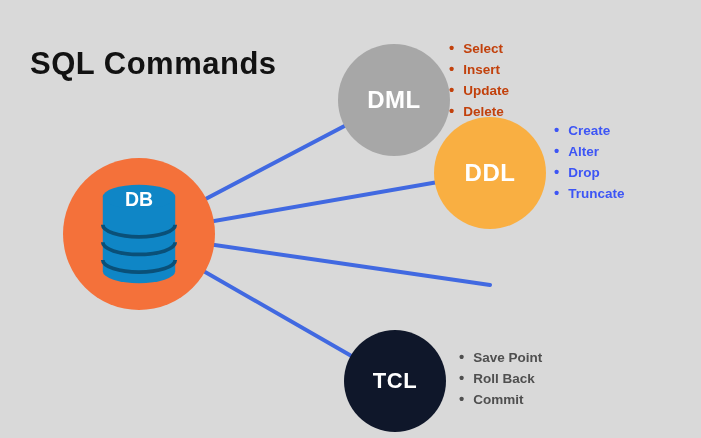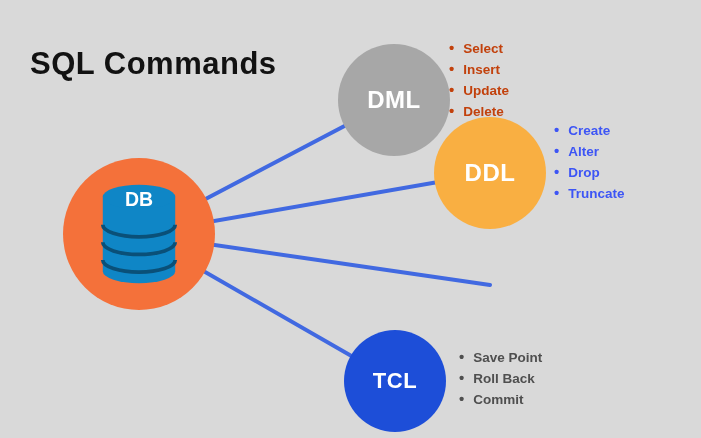--- a/index.html
+++ b/index.html
@@ -93,21 +93,21 @@
 
   <div class="circle dml" style="background: rgb(167, 167, 167);">
     <span class="node-label">DML</span>
   </div>
 
   <div class="circle ddl" style="background: rgb(249, 175, 66);">
     <span class="node-label">DDL</span>
   </div>
 
 
-  <div class="circle tcl" style="background: #1d4ed8;">
+  <div class="circle tcl" style="background: #0f172a;">
     <span class="node-label">TCL</span>
   </div>
 
   <ul class="list dml-list" style="color: #c2410c;">
     <li>Select</li>
     <li>Insert</li>
     <li>Update</li>
     <li>Delete</li>
   </ul>
 

